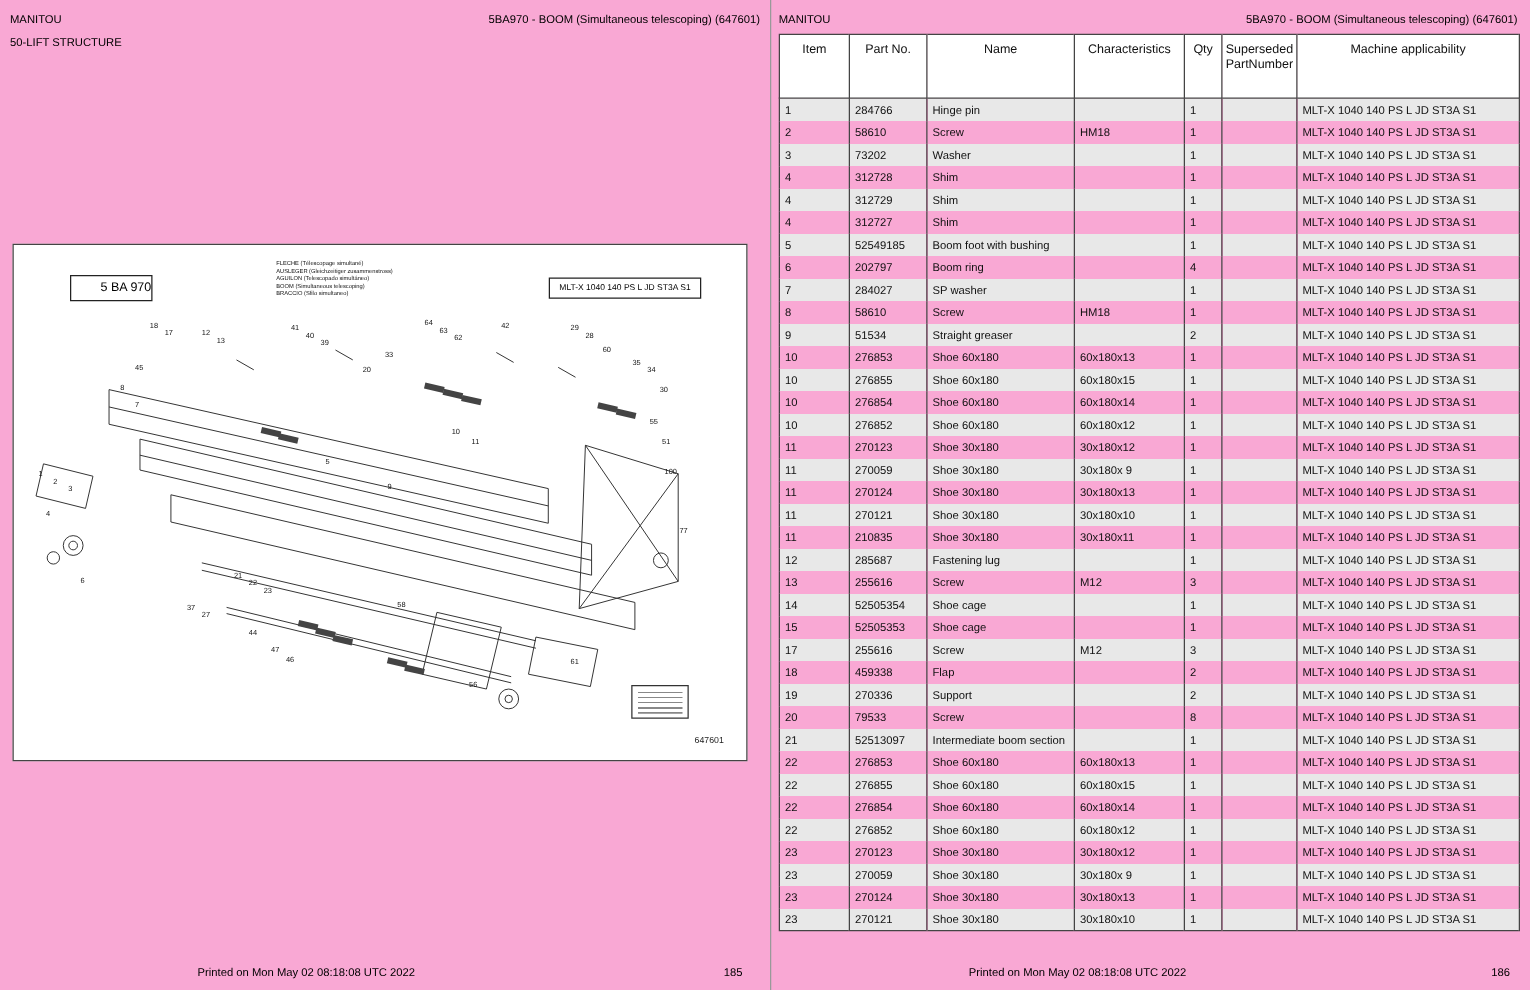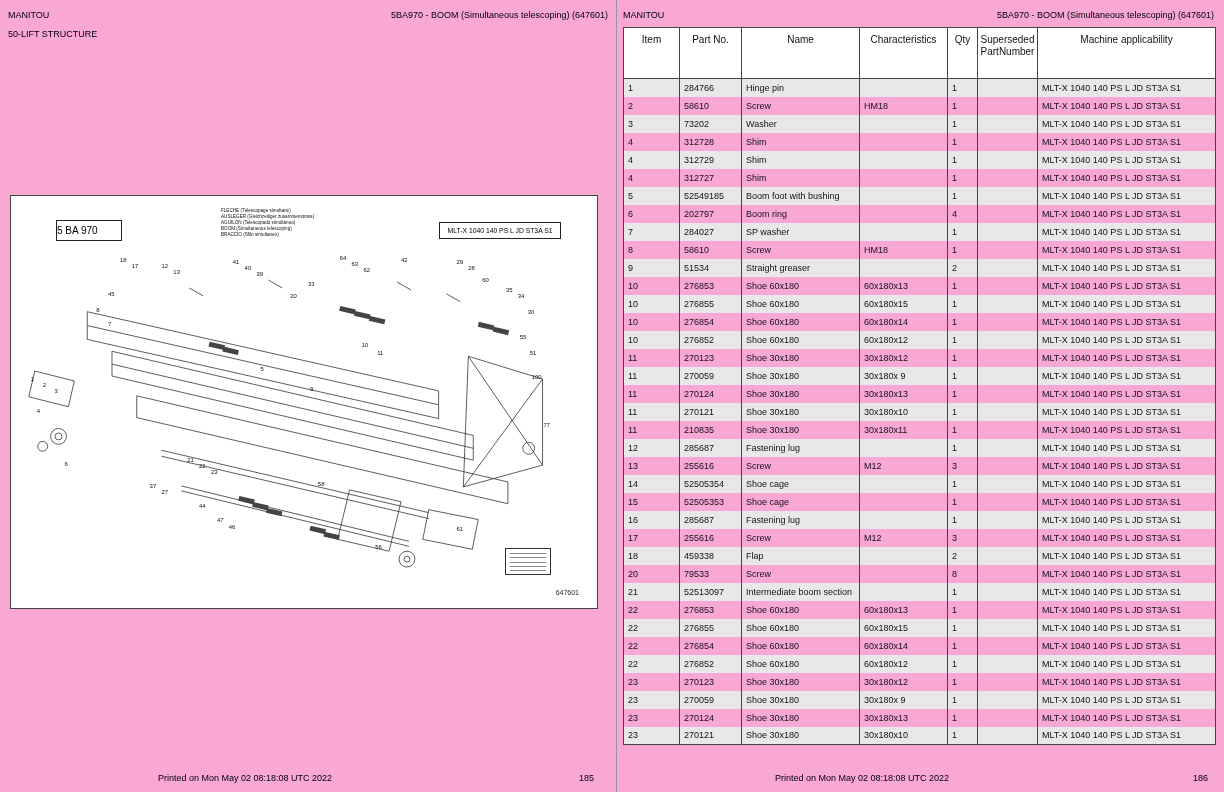--- a/index.html
+++ b/index.html
@@ -10,21 +10,21 @@
   .page-left { left:0; width:616px; }
   .page-right { left:616px; width:608px; border-left:1px solid #999; }
 
   .hdr-brand { position:absolute; top:10px; left:8px; font-size:9px; }
   .hdr-title { position:absolute; top:10px; right:8px; font-size:9px; }
   .section-title { position:absolute; top:29px; left:8px; font-size:9px; }
 
   
   .frame { position:absolute; left:10px; top:195px; width:588px; height:414px; border:1px solid #444; background:#fff; }
   .code-box { position:absolute; left:45px; top:24px; width:66px; height:21px; border:1px solid #222;
-              font-size:10px; line-height:19px; text-align:left; }
+              font-size:10px; line-height:19px; text-align:right; }
   .langs { position:absolute; left:210px; top:12px; font-size:4.6px; line-height:1.3; color:#111; }
   .model-box { position:absolute; left:428px; top:26px; width:122px; height:17px; border:1px solid #222;
                font-size:6.8px; line-height:15px; text-align:center; }
   .boom-svg { position:absolute; left:2px; top:56px; width:584px; height:352px; }
   .legend-box { position:absolute; left:494px; top:352px; width:46px; height:27px; border:1px solid #333;
                 padding:3px 4px; background-clip:content-box;
                 background-image:repeating-linear-gradient(to bottom, #888 0 1px, transparent 1px 4.2px); }
   .docnum { position:absolute; right:18px; bottom:12px; font-size:7px; color:#222; }
 
   .footer-printed { position:absolute; bottom:9px; font-size:9px; }
@@ -414,47 +414,47 @@
           <tr>
             <td class="c-item">15</td>
             <td class="c-part-no">52505353</td>
             <td class="c-name">Shoe cage</td>
             <td class="c-characteristics"></td>
             <td class="c-qty">1</td>
             <td class="c-superseded"></td>
             <td class="c-machine-applicability">MLT-X 1040 140 PS L JD ST3A S1</td>
           </tr>
           <tr>
-            <td class="c-item">16</td>
-            <td class="c-part-no">285687</td>
-            <td class="c-name">Fastening lug</td>
-            <td class="c-characteristics"></td>
-            <td class="c-qty">1</td>
-            <td class="c-superseded"></td>
-            <td class="c-machine-applicability">MLT-X 1040 140 PS L JD ST3A S1</td>
-          </tr>
-          <tr>
             <td class="c-item">17</td>
             <td class="c-part-no">255616</td>
             <td class="c-name">Screw</td>
             <td class="c-characteristics">M12</td>
             <td class="c-qty">3</td>
             <td class="c-superseded"></td>
             <td class="c-machine-applicability">MLT-X 1040 140 PS L JD ST3A S1</td>
           </tr>
           <tr>
             <td class="c-item">18</td>
             <td class="c-part-no">459338</td>
             <td class="c-name">Flap</td>
             <td class="c-characteristics"></td>
             <td class="c-qty">2</td>
             <td class="c-superseded"></td>
             <td class="c-machine-applicability">MLT-X 1040 140 PS L JD ST3A S1</td>
           </tr>
           <tr>
+            <td class="c-item">19</td>
+            <td class="c-part-no">270336</td>
+            <td class="c-name">Support</td>
+            <td class="c-characteristics"></td>
+            <td class="c-qty">2</td>
+            <td class="c-superseded"></td>
+            <td class="c-machine-applicability">MLT-X 1040 140 PS L JD ST3A S1</td>
+          </tr>
+          <tr>
             <td class="c-item">20</td>
             <td class="c-part-no">79533</td>
             <td class="c-name">Screw</td>
             <td class="c-characteristics"></td>
             <td class="c-qty">8</td>
             <td class="c-superseded"></td>
             <td class="c-machine-applicability">MLT-X 1040 140 PS L JD ST3A S1</td>
           </tr>
           <tr>
             <td class="c-item">21</td>

